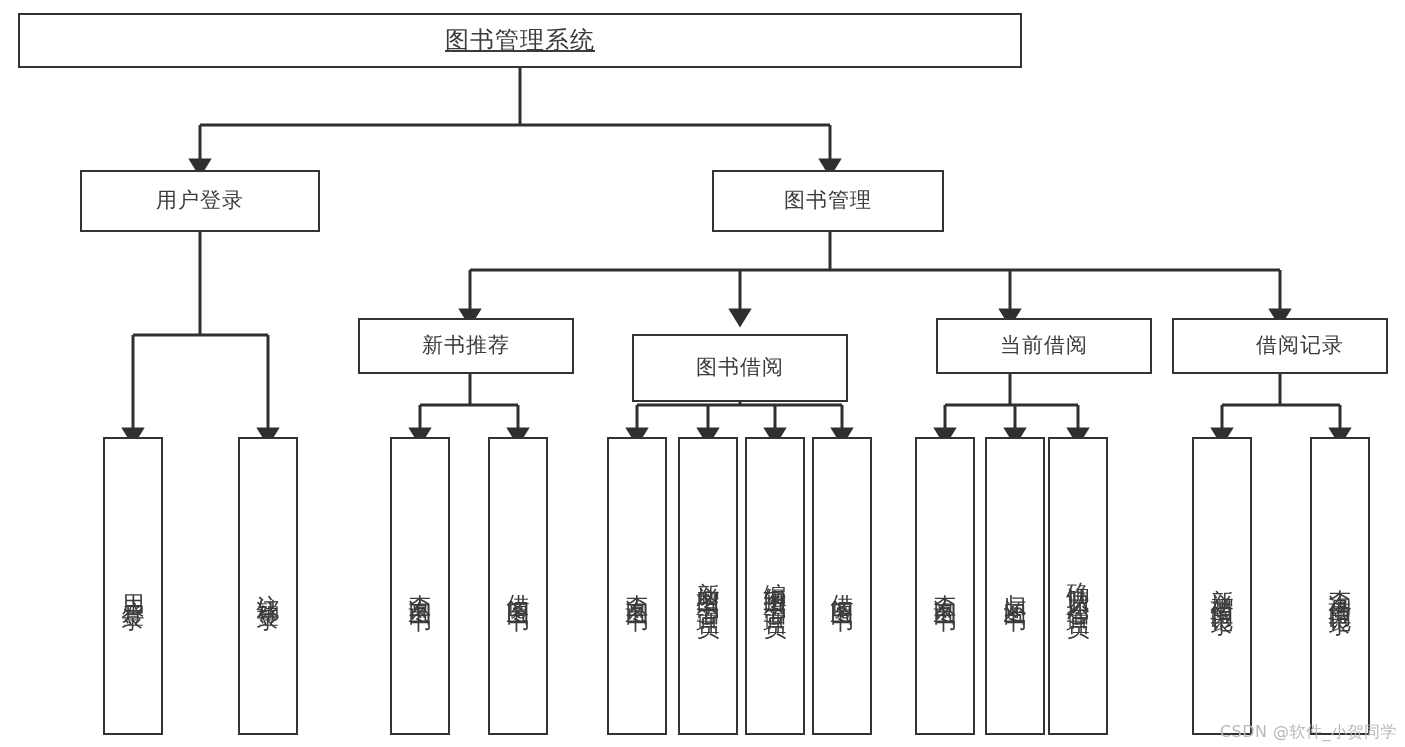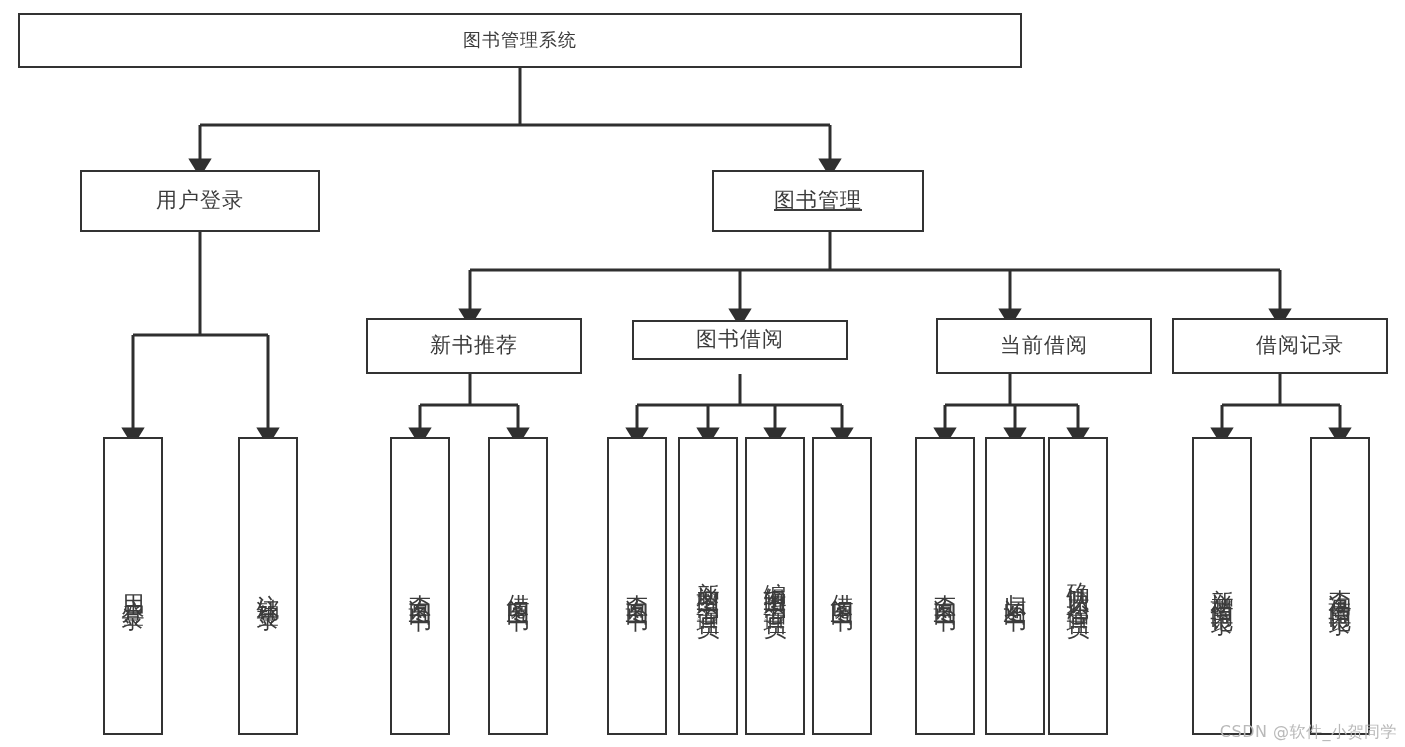--- a/index.html
+++ b/index.html
@@ -42,22 +42,23 @@
     line-height: 1.12;
     color: #3b3b3b;
     white-space: pre-line;
   }
   
   .node.horiz .label {
     font-size: 21px;
     letter-spacing: 1px;
   }
   .node.root .label {
-    font-size: 18px;
+    font-size: 24px;
     letter-spacing: 1px;
+    text-decoration: underline;
   }
   
   .node.vert {
     align-items: center;
     justify-content: center;
   }
   .node.vert .label {
     writing-mode: vertical-rl;
     text-orientation: upright;
     font-size: 23px;
@@ -131,28 +132,28 @@
     </g>
   </svg>
 
   <div class="node horiz root" style="left:18px; top:13px; width:1004px; height:55px;">
     <span class="label">图书管理系统</span>
   </div>
 
   <div class="node horiz" style="left:80px; top:170px; width:240px; height:62px;">
     <span class="label">用户登录</span>
   </div>
-  <div class="node horiz" style="left:712px; top:170px; width:212px; height:62px;text-decoration:underline;">
+  <div class="node horiz" style="left:712px; top:170px; width:232px; height:62px;">
     <span class="label">图书管理</span>
   </div>
 
-  <div class="node horiz" style="left:366px; top:318px; width:216px; height:56px;">
+  <div class="node horiz" style="left:358px; top:318px; width:216px; height:56px;">
     <span class="label">新书推荐</span>
   </div>
-  <div class="node horiz" style="left:632px; top:320px; width:216px; height:40px;">
+  <div class="node horiz" style="left:632px; top:334px; width:216px; height:68px;">
     <span class="label">图书借阅</span>
   </div>
   <div class="node horiz" style="left:902px; top:318px; width:216px; height:56px;margin-left:34px;">
     <span class="label">当前借阅</span>
   </div>
   <div class="node horiz" style="left:1172px; top:318px; width:216px; height:56px;padding-left:40px;">
     <span class="label">借阅记录</span>
   </div>
 
   <div class="node vert" style="left:103px; top:437px; width:60px; height:298px;">

